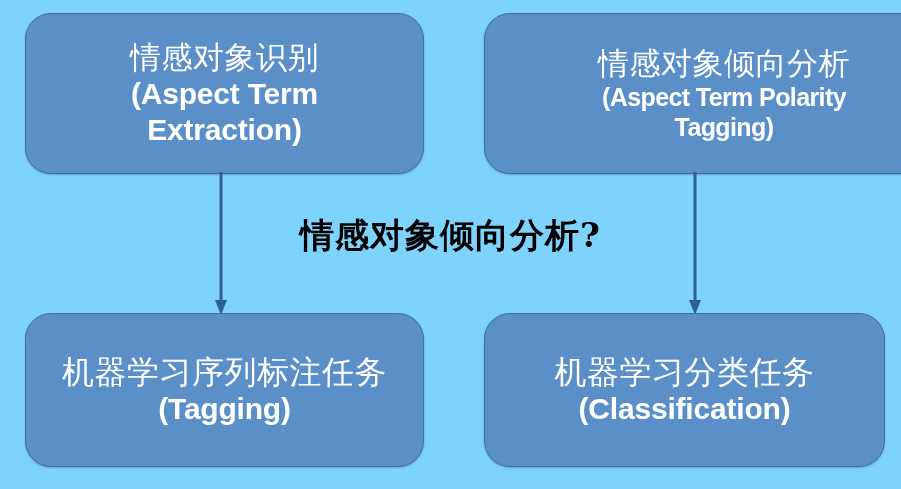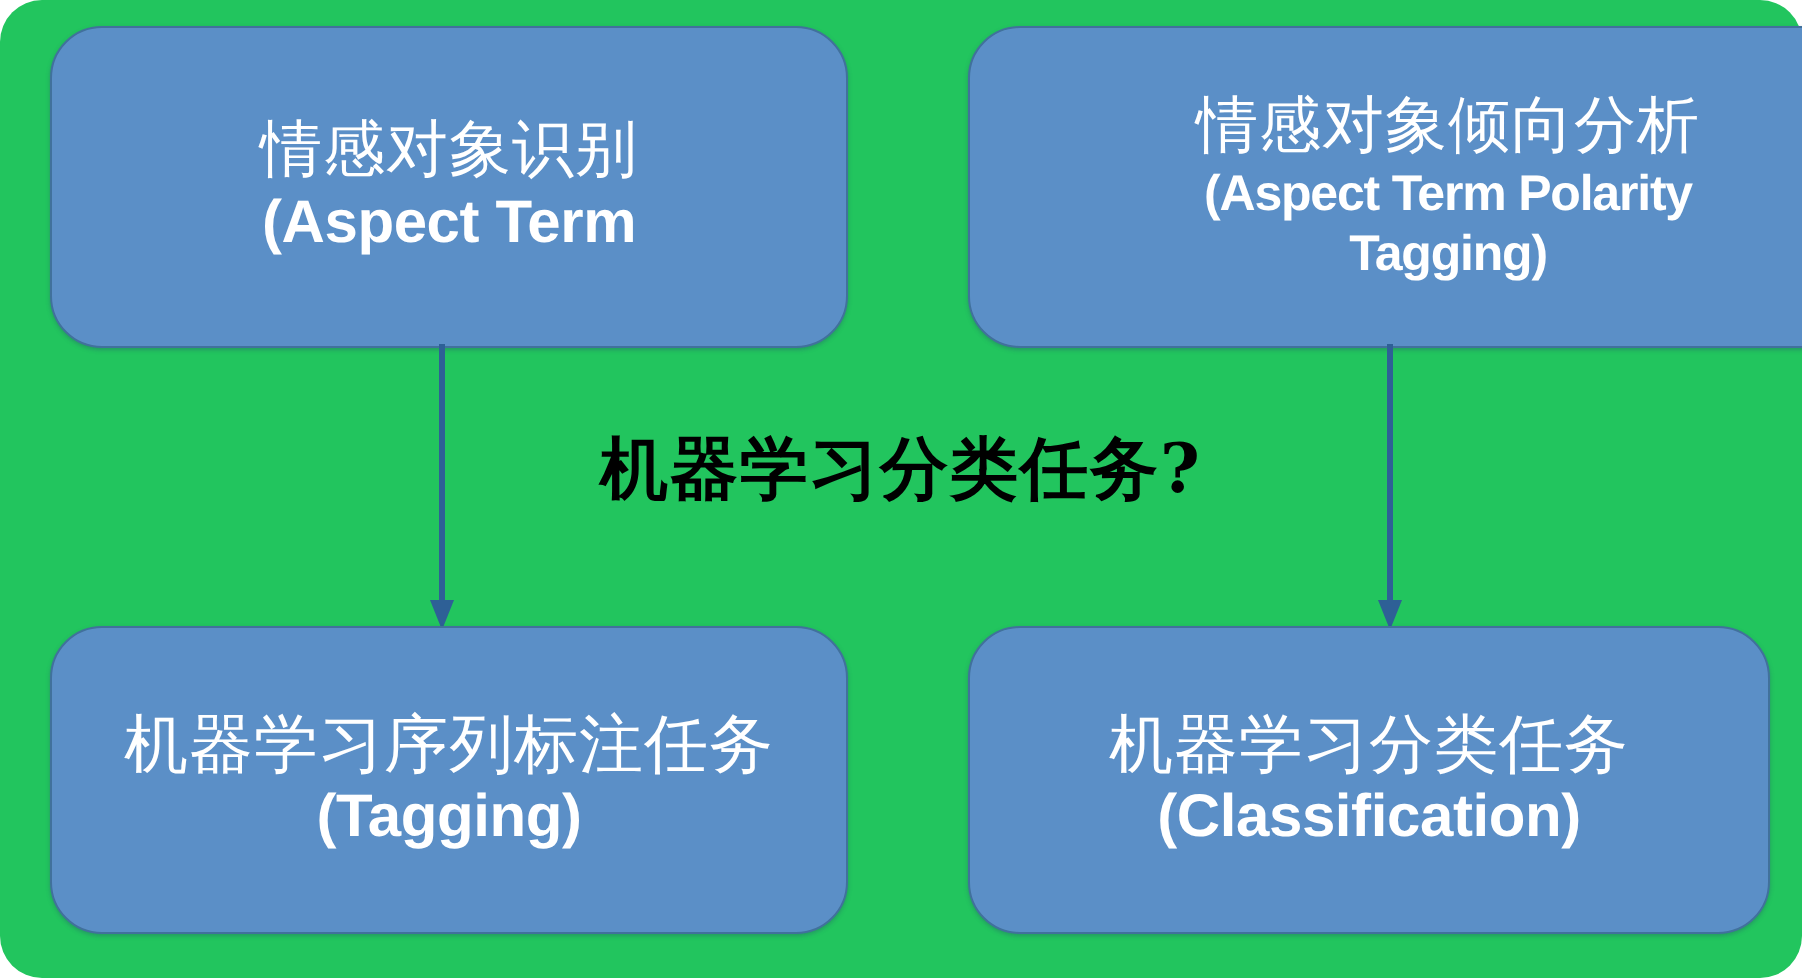--- a/index.html
+++ b/index.html
@@ -10,22 +10,21 @@
     width: 901px;
     height: 489px;
     background: #FFFFFF;
     font-family: "Liberation Sans", sans-serif;
     overflow: hidden;
   }
   #canvas {
     position: relative;
     width: 901px;
     height: 489px;
-    background: #22c55e;
-    border-radius: 21px;
+    background: #7dd3fc;
   }
 
   
   .node-box {
     position: absolute;
     box-sizing: border-box;
     background: #5B8FC7;
     border: 1px solid #41719C;
     border-radius: 26px;
     display: flex;
@@ -96,20 +95,21 @@
   }
 </style>
 </head>
 <body>
 
 <div id="canvas">
 
   <div class="node-box" id="box-top-left">
     <span class="node-line line-cjk">情感对象识别</span>
     <span class="node-line line-latin">(Aspect Term</span>
+    <span class="node-line line-latin">Extraction)</span>
   </div>
 
   <div class="node-box" id="box-top-right">
     <span class="node-line line-cjk">情感对象倾向分析</span>
     <span class="node-line line-latin">(Aspect Term Polarity</span>
     <span class="node-line line-latin">Tagging)</span>
   </div>
 
   <div class="arrow" id="arrow-left">
     <svg width="20" height="144" viewBox="0 0 20 144">
@@ -118,21 +118,21 @@
     </svg>
   </div>
 
   <div class="arrow" id="arrow-right">
     <svg width="20" height="144" viewBox="0 0 20 144">
       <line x1="10" y1="0" x2="10" y2="132" stroke="#2E6096" stroke-width="3"></line>
       <polygon points="10,143 4,128 16,128" fill="#2E6096"></polygon>
     </svg>
   </div>
 
-  <div id="question-caption">机器学习分类任务?</div>
+  <div id="question-caption">情感对象倾向分析?</div>
 
   <div class="node-box" id="box-bottom-left">
     <span class="node-line line-cjk">机器学习序列标注任务</span>
     <span class="node-line line-latin">(Tagging)</span>
   </div>
 
   <div class="node-box" id="box-bottom-right">
     <span class="node-line line-cjk">机器学习分类任务</span>
     <span class="node-line line-latin">(Classification)</span>
   </div>

